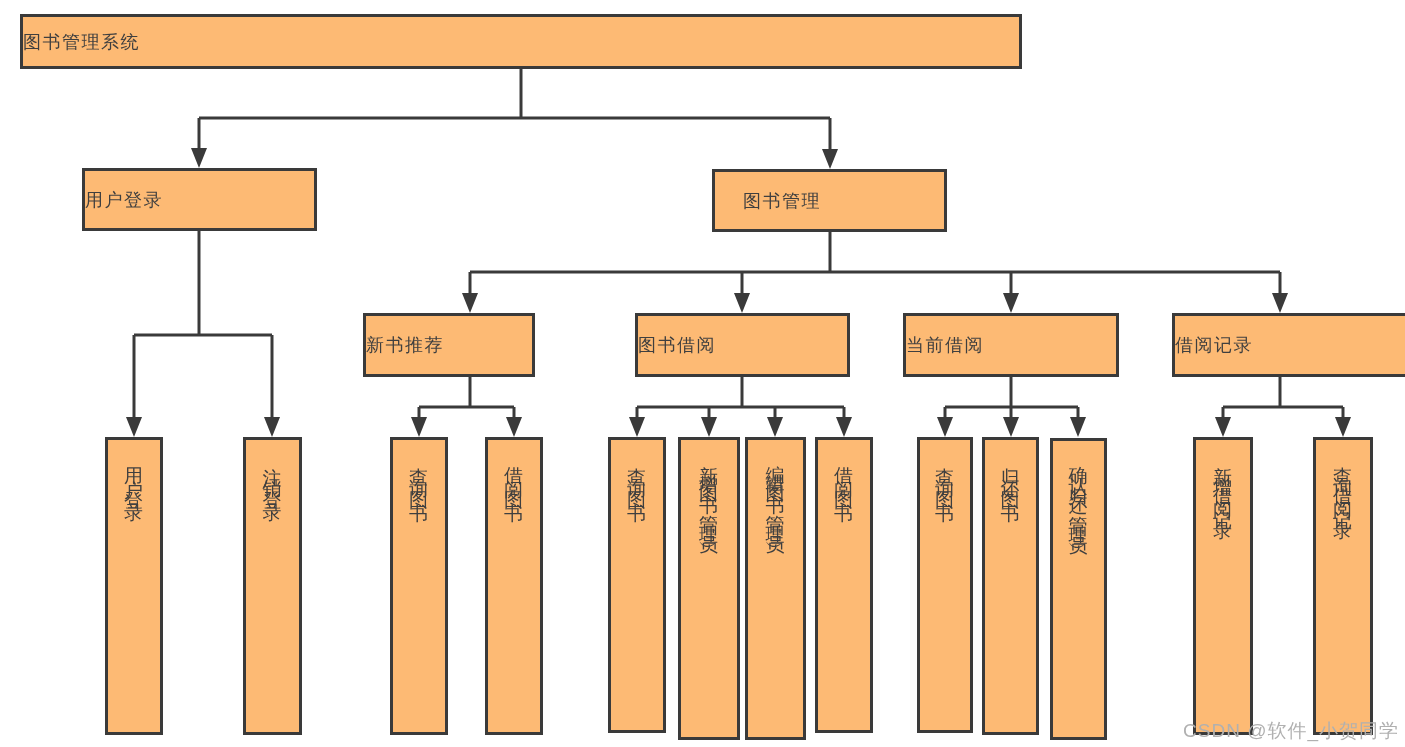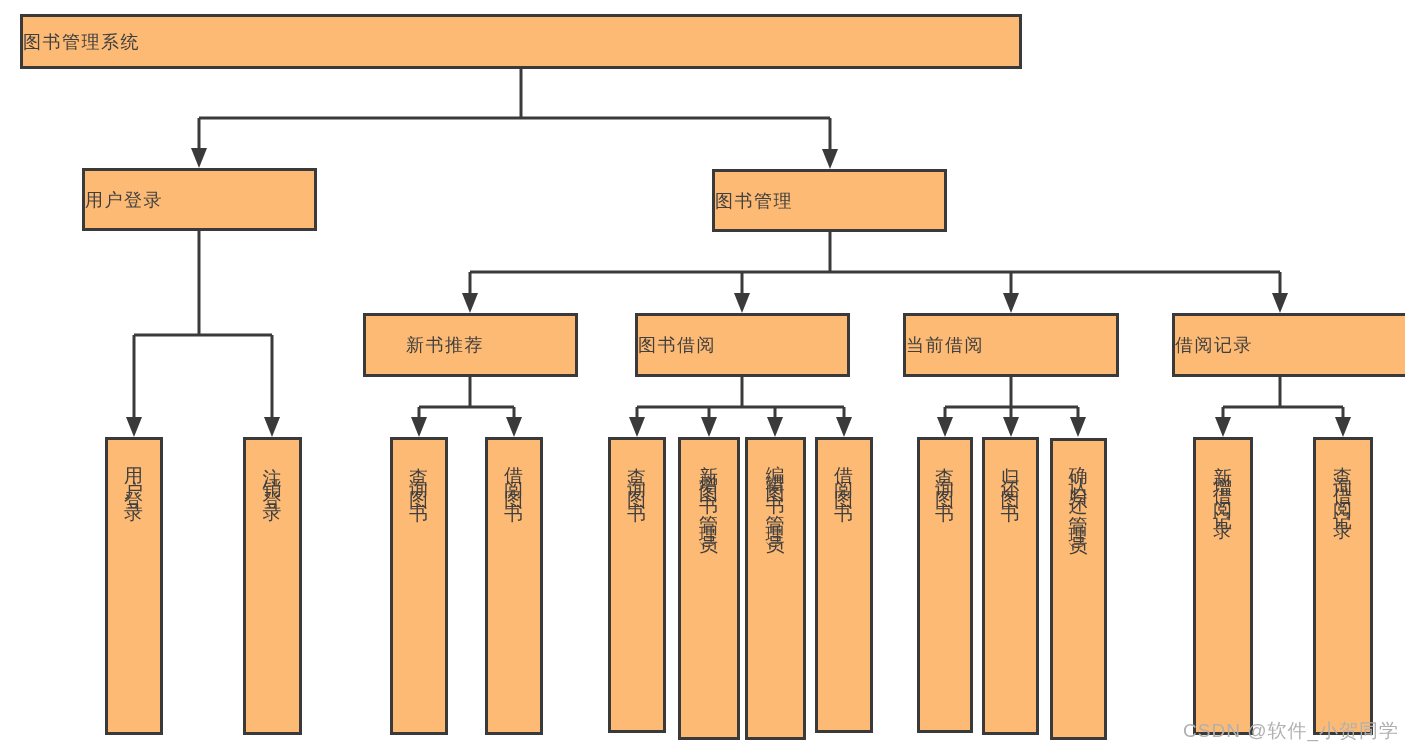--- a/index.html
+++ b/index.html
@@ -118,25 +118,25 @@
     </g>
   </svg>
 
   <div class="box h" style="left:20px;top:14px;width:1002px;height:55px;">
     <span>图书管理系统</span>
   </div>
 
   <div class="box h" style="left:82px;top:168px;width:235px;height:63px;">
     <span>用户登录</span>
   </div>
-  <div class="box h" style="left:712px;top:169px;width:235px;height:63px;">
+  <div class="box h" style="left:712px;top:169px;width:235px;height:63px;padding-left:28px;">
     <span>图书管理</span>
   </div>
 
-  <div class="box h" style="left:363px;top:313px;width:215px;height:64px;padding-left:40px;">
+  <div class="box h" style="left:363px;top:313px;width:172px;height:64px;">
     <span>新书推荐</span>
   </div>
   <div class="box h" style="left:635px;top:313px;width:215px;height:64px;">
     <span>图书借阅</span>
   </div>
   <div class="box h" style="left:903px;top:313px;width:216px;height:64px;">
     <span>当前借阅</span>
   </div>
   <div class="box h" style="left:1172px;top:313px;width:241px;height:64px;">
     <span>借阅记录</span>

